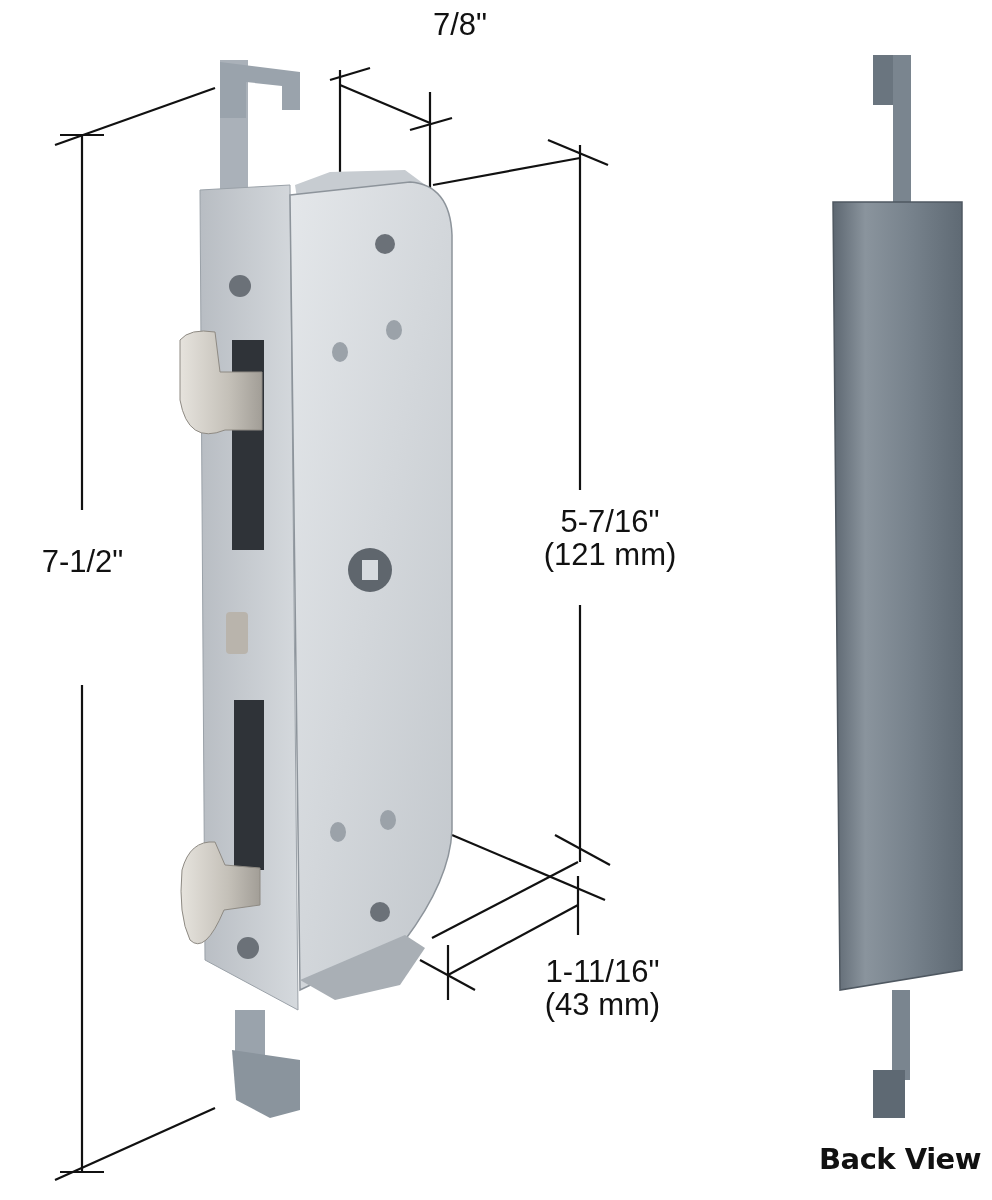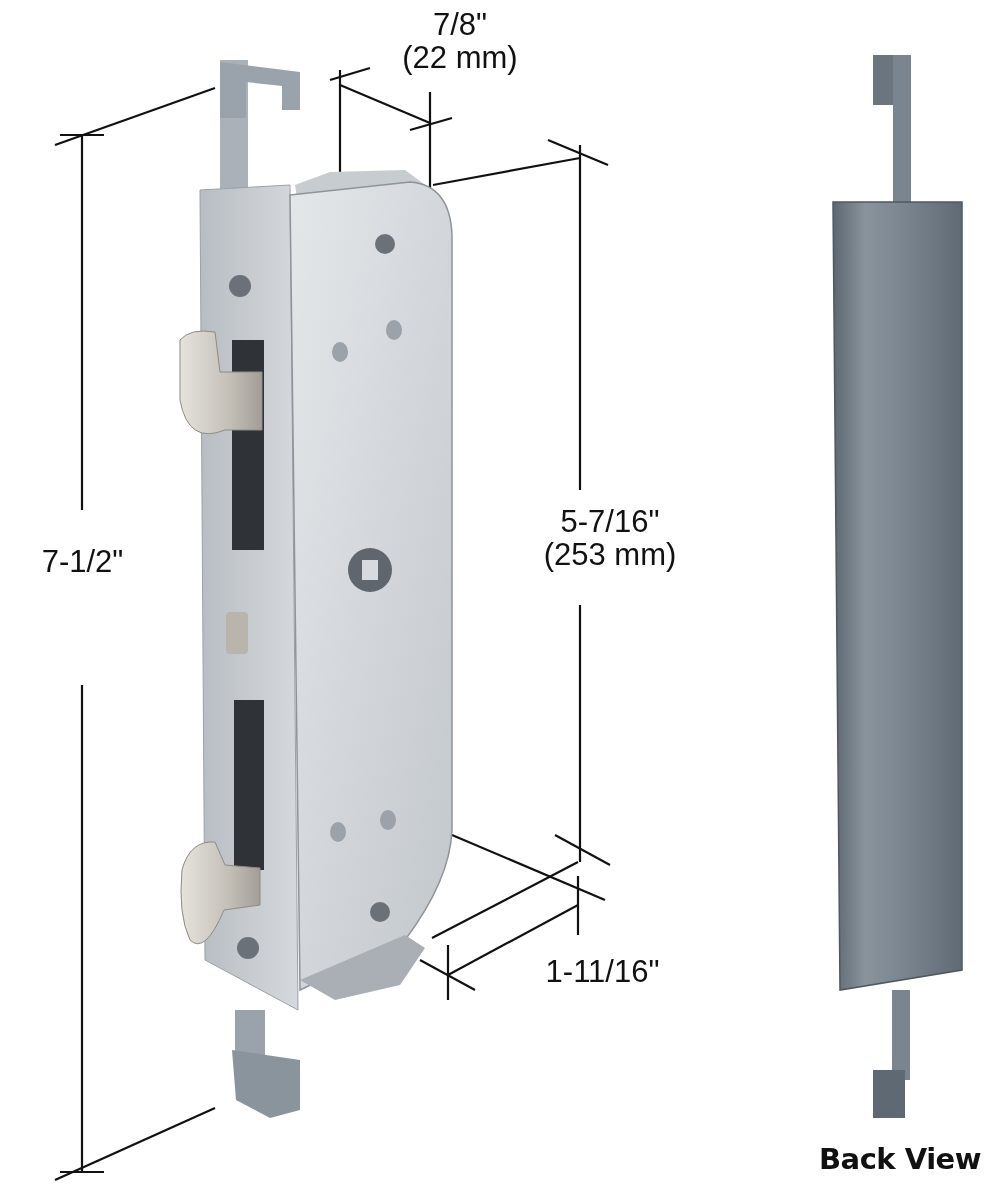--- a/index.html
+++ b/index.html
@@ -111,30 +111,30 @@
       <rect x="873" y="55" width="30" height="50" fill="#6a757f"></rect>
       <rect x="893" y="55" width="18" height="150" fill="#7a858f"></rect>
       <path d="M833 202 L962 202 L962 970 L840 990 Z" fill="url(#backGrad)" stroke="#4f5861" stroke-width="1.5"></path>
       <rect x="892" y="990" width="18" height="90" fill="#7a858f"></rect>
       <rect x="873" y="1070" width="32" height="48" fill="#5e6973"></rect>
     </g>
   </svg>
 
   <div class="label lbl-lg" style="left:370px; top:8px; width:180px;">
     <span>7/8"</span>
-    <span>(22 mm)</span>
   </div>
 
   <div class="label lbl-lg" style="left:0px; top:545px; width:165px;">
     <span>7-1/2"</span>
   </div>
 
   <div class="label lbl-lg" style="left:515px; top:505px; width:190px;">
     <span>5-7/16"</span>
-    <span>(253 mm)</span>
+    <span>(121 mm)</span>
   </div>
 
   <div class="label lbl-lg" style="left:505px; top:955px; width:195px;">
     <span>1-11/16"</span>
+    <span>(43 mm)</span>
   </div>
 
   <div class="label lbl-back" style="left:805px; top:1144px; width:190px;">Back View</div>
 </div>
 
 </body></html>

